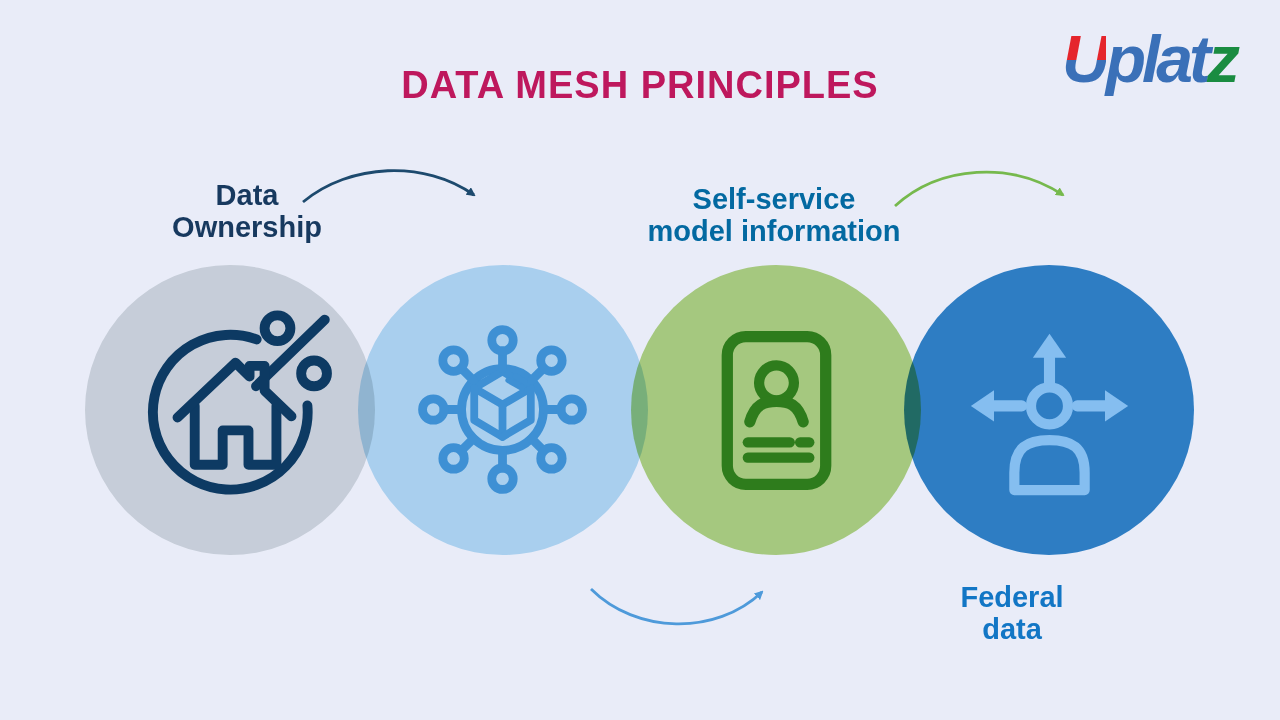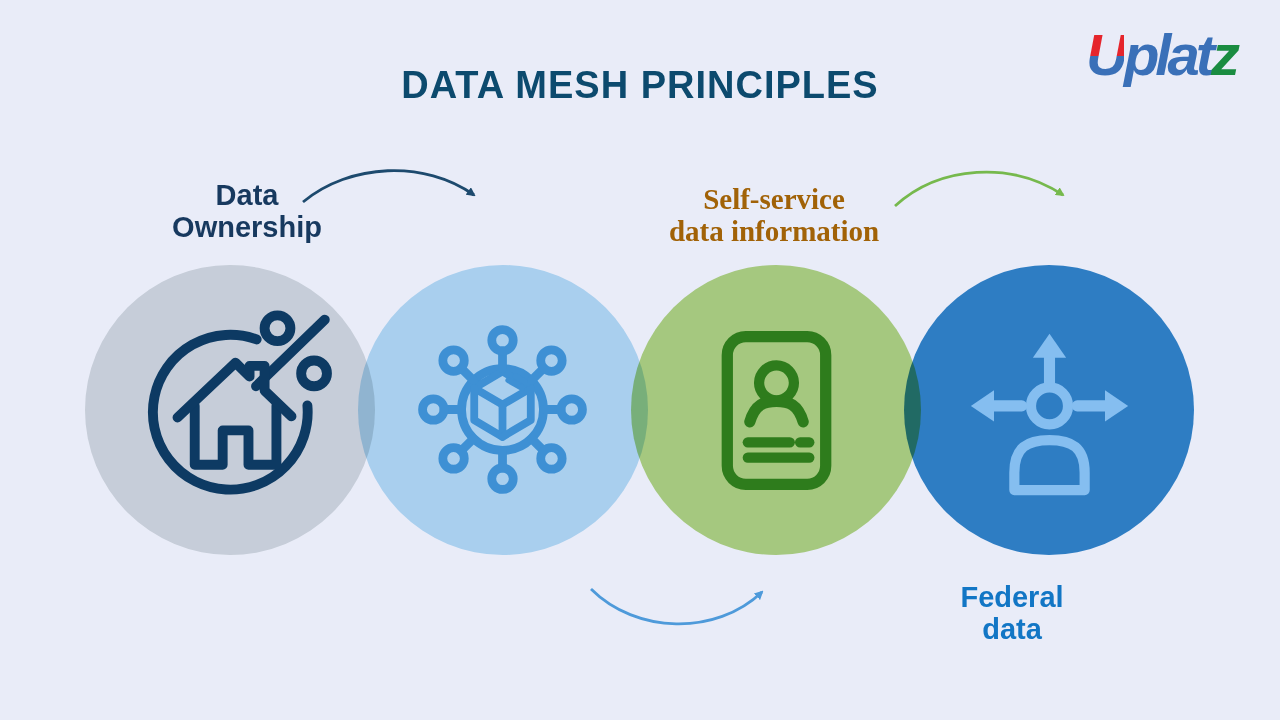--- a/index.html
+++ b/index.html
@@ -17,21 +17,21 @@
     text-align:center;
     font-size:38px;
     font-weight:bold;
     letter-spacing:1px;
   }
   .logo{
     position:absolute;
     top:26px;right:44px;
     font-style:italic;
     font-weight:bold;
-    font-size:58px;
+    font-size:66px;
     letter-spacing:-4px;
     line-height:1;
     white-space:nowrap;
   }
   .logo-u{
     background:linear-gradient(180deg,#e5252c 0%,#e5252c 52%,#3a70b8 52%,#3a70b8 100%);
     -webkit-background-clip:text;background-clip:text;
     color:transparent;
   }
   .circle{
@@ -61,21 +61,21 @@
   .l2{left:505px;top:581px;}
   .l3{left:774px;top:184px;}
   .l4{left:1012px;top:582px;}
   .connectors{position:absolute;left:0;top:0;pointer-events:none;}
 </style>
 </head>
 <body>
 
 <div class="canvas" style="background: rgb(233, 236, 248);">
 
-  <h1 class="title" style="color: #0c4a6e;">DATA MESH PRINCIPLES</h1>
+  <h1 class="title" style="color: #be185d;">DATA MESH PRINCIPLES</h1>
 
   <div class="logo">
     <span class="logo-u">U</span><span class="logo-mid" style="color: rgb(58, 112, 184);">plat</span><span class="logo-z" style="color: rgb(26, 140, 65);">z</span>
   </div>
 
   <div class="circle c1" style="background: rgb(217, 222, 223);"></div>
   <div class="circle c2" style="background: rgb(185, 224, 245);"></div>
   <div class="circle c3" style="background: rgb(181, 216, 131);"></div>
   <div class="circle c4" style="background: rgb(50, 135, 201);"></div>
 
@@ -130,23 +130,23 @@
     <path d="M35 47.5 L16 47.5" stroke-width="6"></path>
     <path d="M7.5 47.5 L20 39 L20 56 Z" fill="currentColor" stroke="none"></path>
     <path d="M65 47.5 L84 47.5" stroke-width="6"></path>
     <path d="M92.5 47.5 L80 39 L80 56 Z" fill="currentColor" stroke="none"></path>
   </svg>
 
   <div class="label l1" style="color: rgb(23, 57, 95);">
     <div>Data</div>
     <div>Ownership</div>
   </div>
-  <div class="label l3" style="color: #a16207; font-family: Liberation Serif, serif;">
+  <div class="label l3" style="color: #0369a1;">
     <div>Self-service</div>
-    <div>data information</div>
+    <div>model information</div>
   </div>
   <div class="label l4" style="color: rgb(18, 118, 197);">
     <div>Federal</div>
     <div>data</div>
   </div>
 
   <svg class="connectors" width="1280" height="720" viewBox="0 0 1280 720" fill="none">
     <defs>
       <marker id="ah0" markerWidth="9" markerHeight="9" refX="7" refY="4.5" orient="auto" markerUnits="userSpaceOnUse">
         <path d="M0 0 L9 4.5 L0 9 Z" style="fill: rgb(29, 74, 110);"></path>

